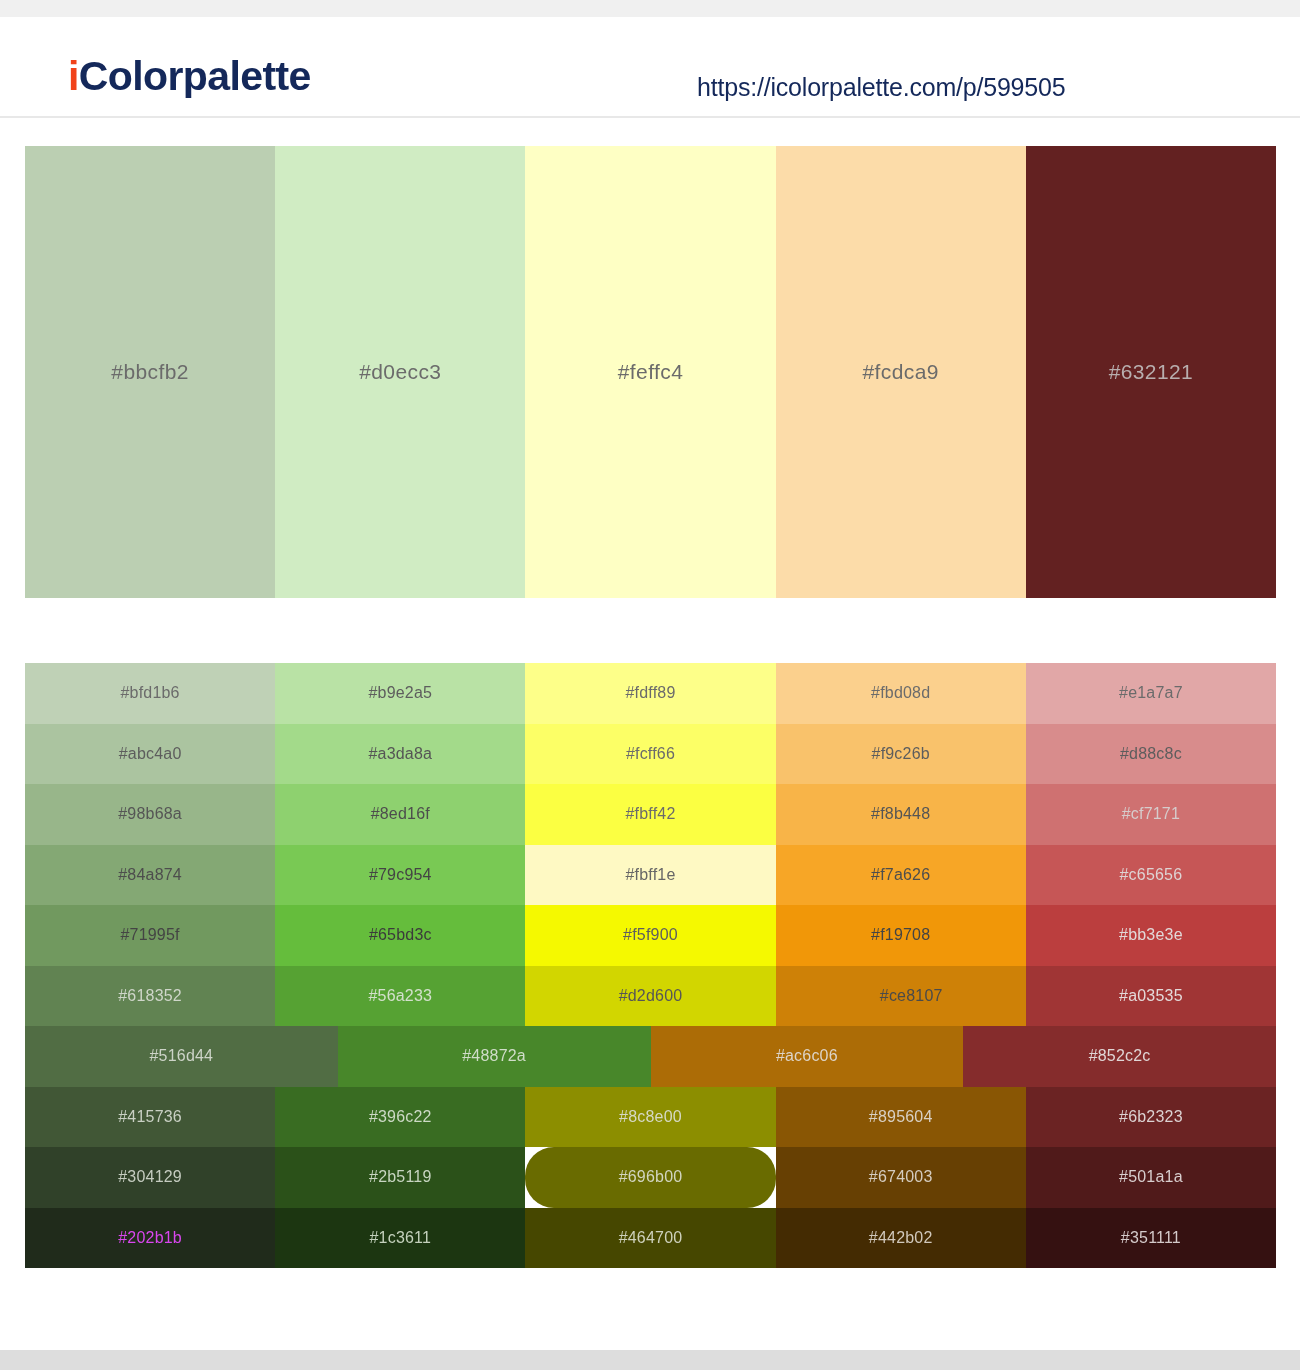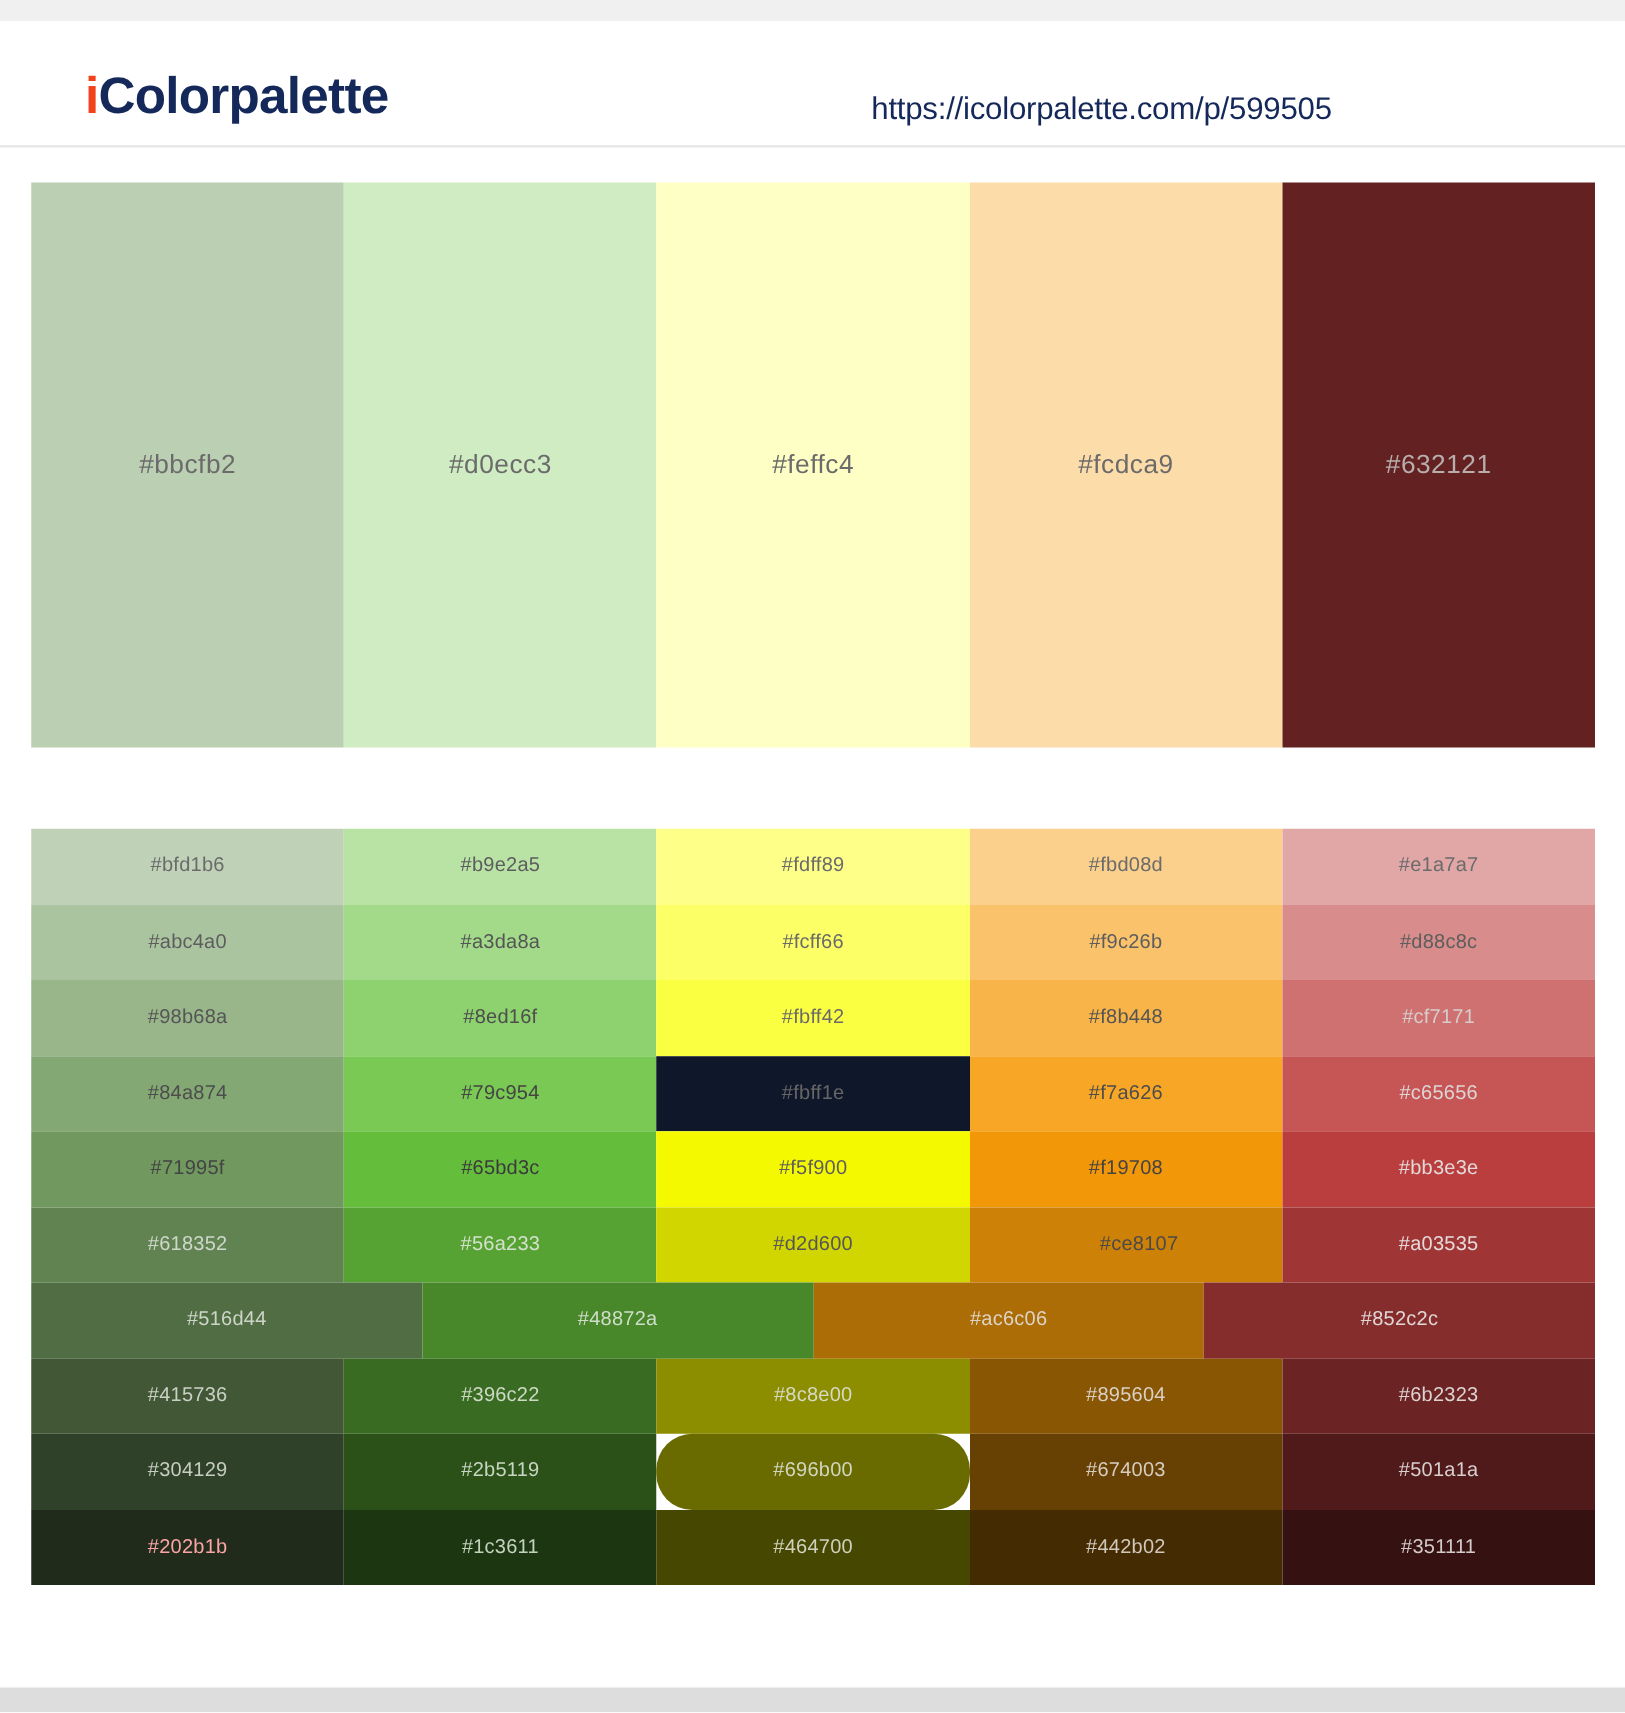--- a/index.html
+++ b/index.html
@@ -177,21 +177,21 @@
           <div class="hexlabel" style="color: rgb(214, 204, 204);">#cf7171</div>
         </div>
       </div>
       <div class="shade-row">
         <div class="shade-cell" style="background: rgb(132, 168, 116);">
           <div class="hexlabel" style="color: rgb(77, 77, 77);">#84a874</div>
         </div>
         <div class="shade-cell" style="background: rgb(121, 201, 84);">
           <div class="hexlabel" style="color: rgb(68, 68, 68);">#79c954</div>
         </div>
-        <div class="shade-cell" style="background: #0f172a;">
+        <div class="shade-cell" style="background: #fef9c3;">
           <div class="hexlabel" style="color: rgb(102, 102, 102);">#fbff1e</div>
         </div>
         <div class="shade-cell" style="background: rgb(247, 166, 38);">
           <div class="hexlabel" style="color: rgb(77, 77, 77);">#f7a626</div>
         </div>
         <div class="shade-cell" style="background: rgb(198, 86, 86);">
           <div class="hexlabel" style="color: rgb(222, 212, 212);">#c65656</div>
         </div>
       </div>
       <div class="shade-row">
@@ -271,21 +271,21 @@
         </div>
         <div class="shade-cell" style="background: rgb(103, 64, 3);">
           <div class="hexlabel" style="color: rgb(213, 204, 192);">#674003</div>
         </div>
         <div class="shade-cell" style="background: rgb(80, 26, 26);">
           <div class="hexlabel" style="color: rgb(216, 206, 206);">#501a1a</div>
         </div>
       </div>
       <div class="shade-row">
         <div class="shade-cell" style="background: rgb(32, 43, 27);">
-          <div class="hexlabel" style="color: #fca5a5;">#202b1b</div>
+          <div class="hexlabel" style="color: #d946ef;">#202b1b</div>
         </div>
         <div class="shade-cell" style="background: rgb(28, 54, 17);">
           <div class="hexlabel" style="color: rgb(196, 209, 189);">#1c3611</div>
         </div>
         <div class="shade-cell" style="background: rgb(70, 71, 0);">
           <div class="hexlabel" style="color: rgb(206, 209, 188);">#464700</div>
         </div>
         <div class="shade-cell" style="background: rgb(68, 43, 2);">
           <div class="hexlabel" style="color: rgb(209, 200, 188);">#442b02</div>
         </div>

